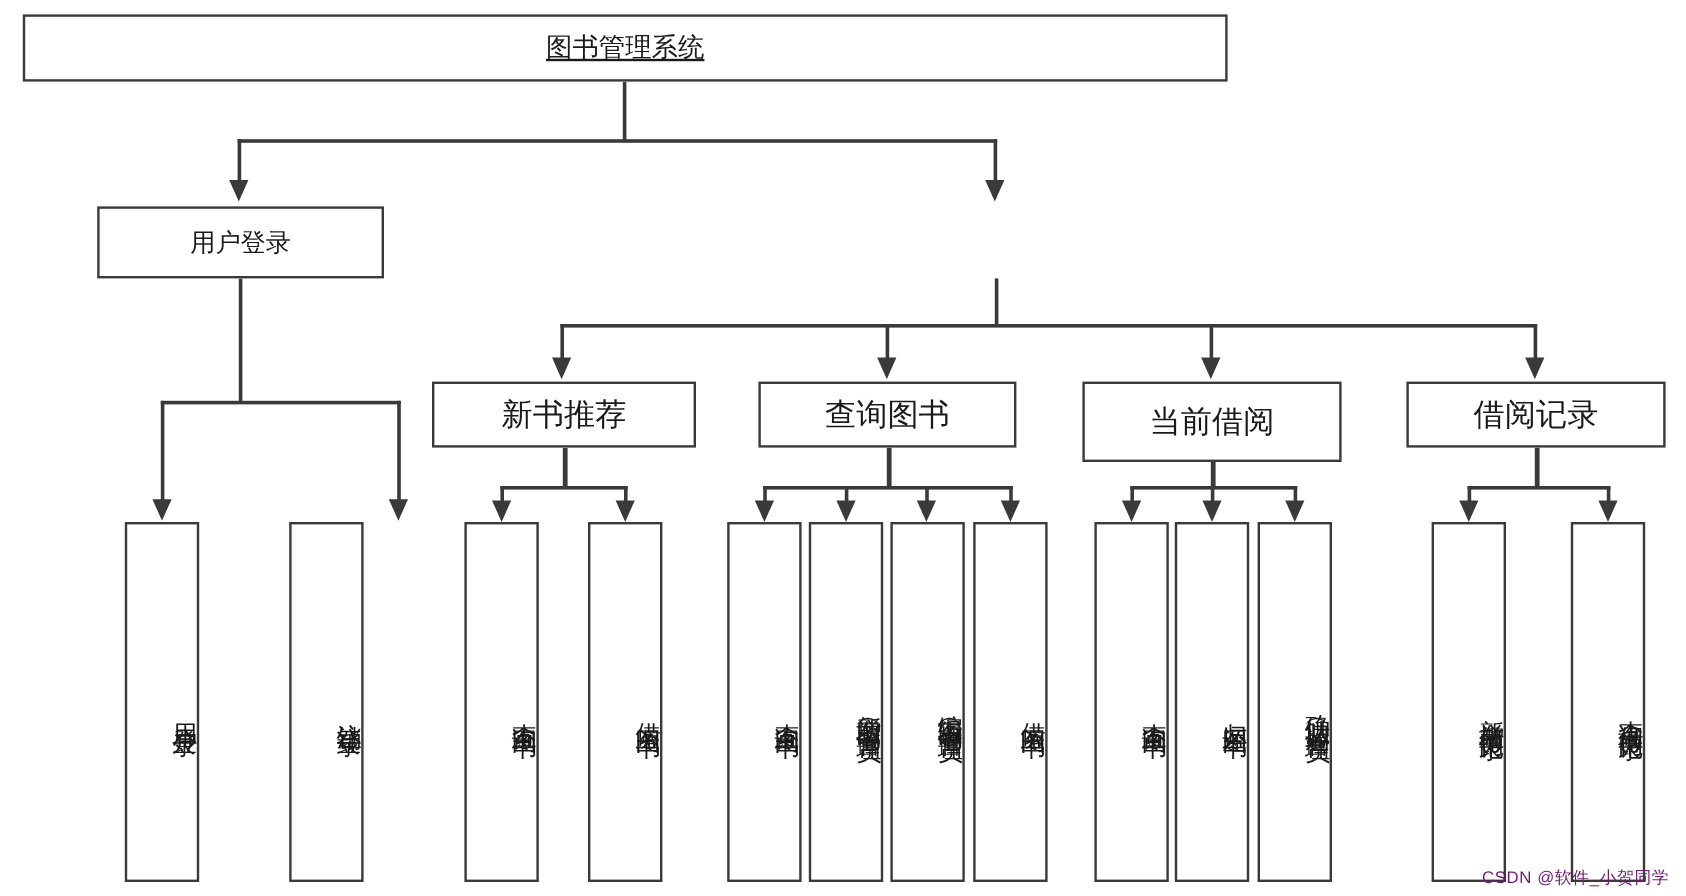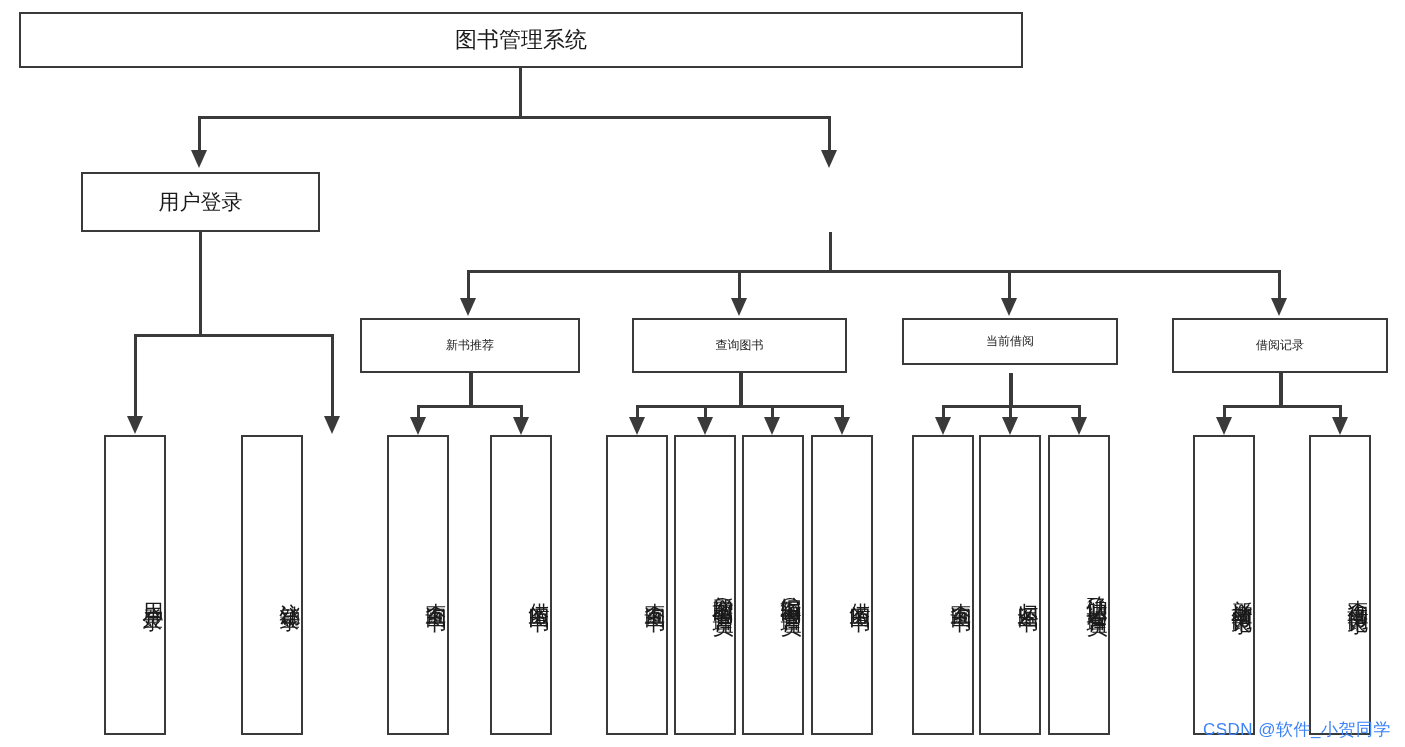--- a/index.html
+++ b/index.html
@@ -25,26 +25,27 @@
     background: #ffffff;
     color: #1a1a1a;
     display: flex;
     align-items: center;
     justify-content: center;
     text-align: center;
     z-index: 3;
   }
   .node.root {
     font-size: 22px;
+    text-decoration: underline;
   }
   .node.level1 {
     font-size: 21px;
   }
   .node.level2 {
-    font-size: 12px;
+    font-size: 26px;
     text-align: right;
   }
   .node.leaf {
     font-size: 21px;
     writing-mode: vertical-rl;
     text-orientation: upright;
     letter-spacing: 3px;
     line-height: 1.05;
     padding-top: 14px;
     align-items: flex-start;
@@ -69,22 +70,22 @@
     border-left: 8px solid transparent;
     border-right: 8px solid transparent;
     border-top: 18px solid #3a3a3a;
     z-index: 2;
   }
   
   #watermark {
     position: absolute;
     right: 14px;
     bottom: 6px;
-    font-size: 17px;
-    color: #3b82f6;
+    font-size: 14px;
+    color: #701a75;
     letter-spacing: 0.5px;
     z-index: 5;
     white-space: nowrap;
   }
 </style>
 </head>
 <body>
 
 <div id="canvas">
 
@@ -120,21 +121,21 @@
   <div class="arrow" style="left:731px; top:298px;"></div>
   <div class="arrow" style="left:1001px; top:298px;"></div>
   <div class="arrow" style="left:1271px; top:298px;"></div>
 
   <div class="node level2" style="left:360px; top:318px; width:220px; height:55px;">
     <span class="label">新书推荐</span>
   </div>
   <div class="node level2" style="left:632px; top:318px; width:215px; height:55px;">
     <span class="label">查询图书</span>
   </div>
-  <div class="node level2" style="left:902px; top:318px; width:216px; height:47px;">
+  <div class="node level2" style="left:902px; top:318px; width:216px; height:67px;">
     <span class="label">当前借阅</span>
   </div>
   <div class="node level2" style="left:1172px; top:318px; width:216px; height:55px;font-family:Liberation Mono, monospace;">
     <span class="label">借阅记录</span>
   </div>
 
   <div class="edge v" style="left:469px; top:373px; width:4px; height:34px;"></div>
   <div class="edge h" style="left:417px; top:405px; width:106px;"></div>
   <div class="edge v" style="left:417px; top:405px; height:14px;"></div>
   <div class="edge v" style="left:520px; top:405px; height:14px;"></div>

